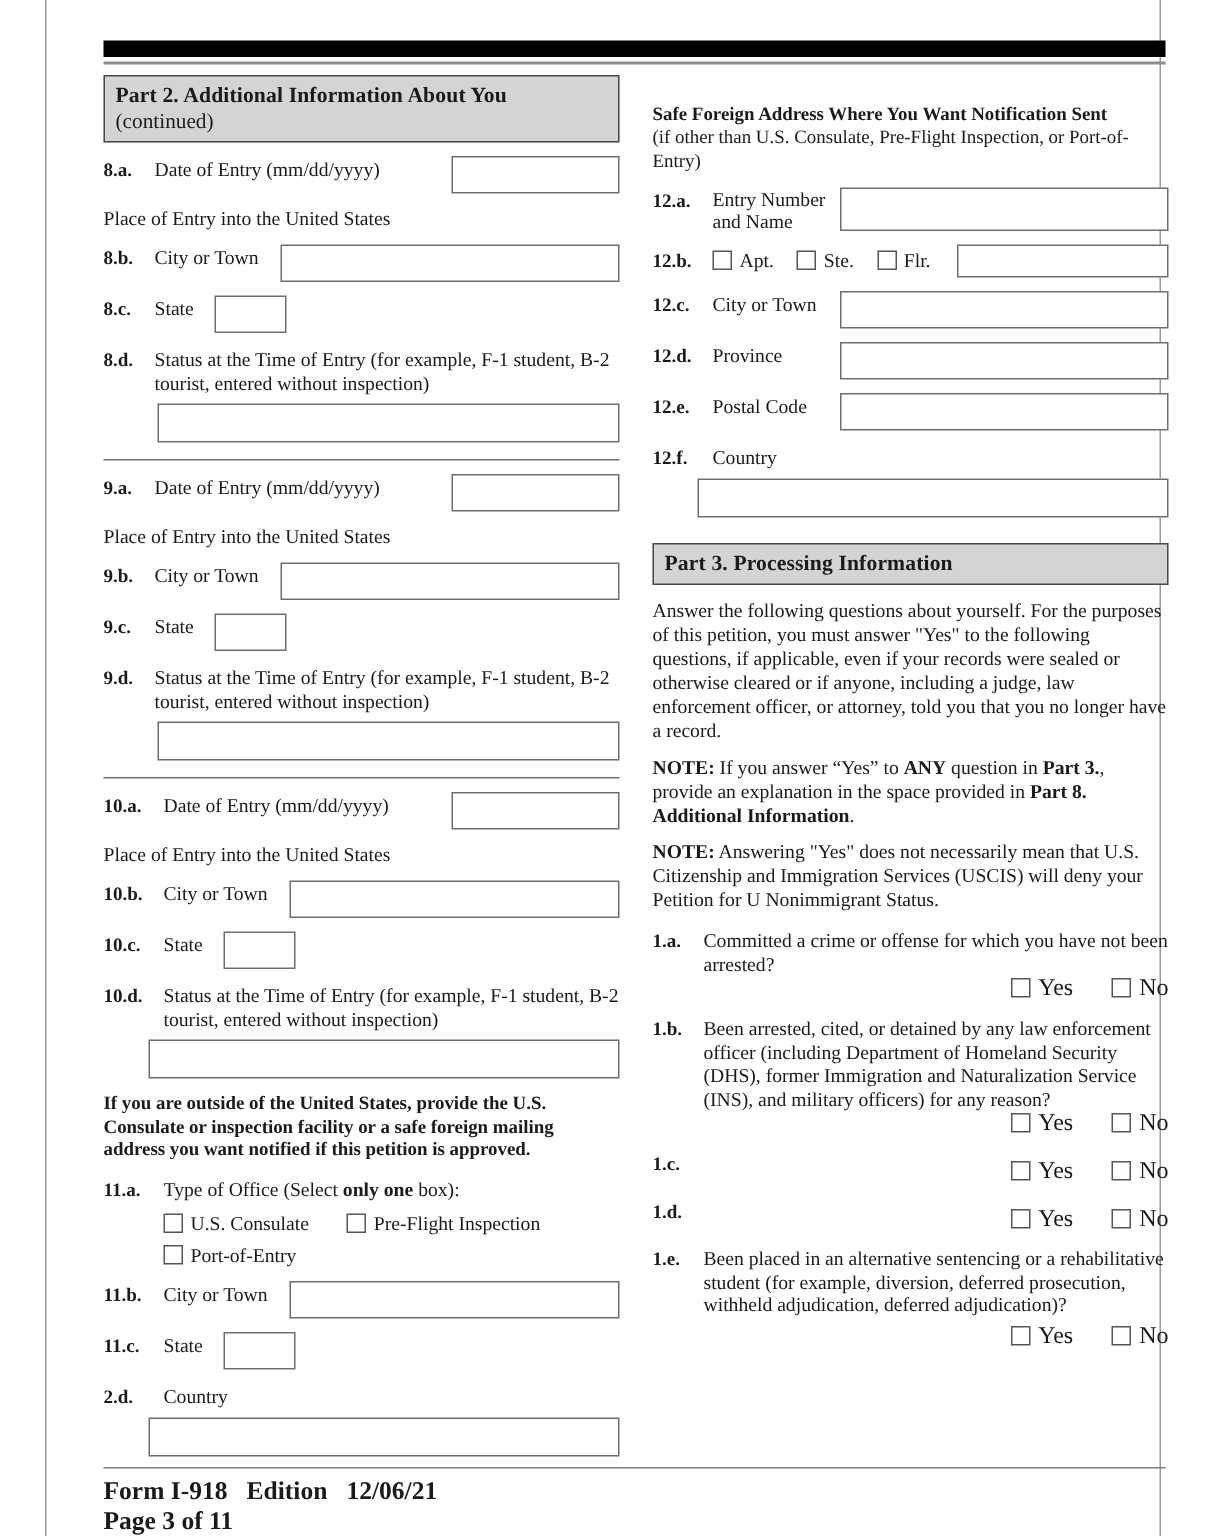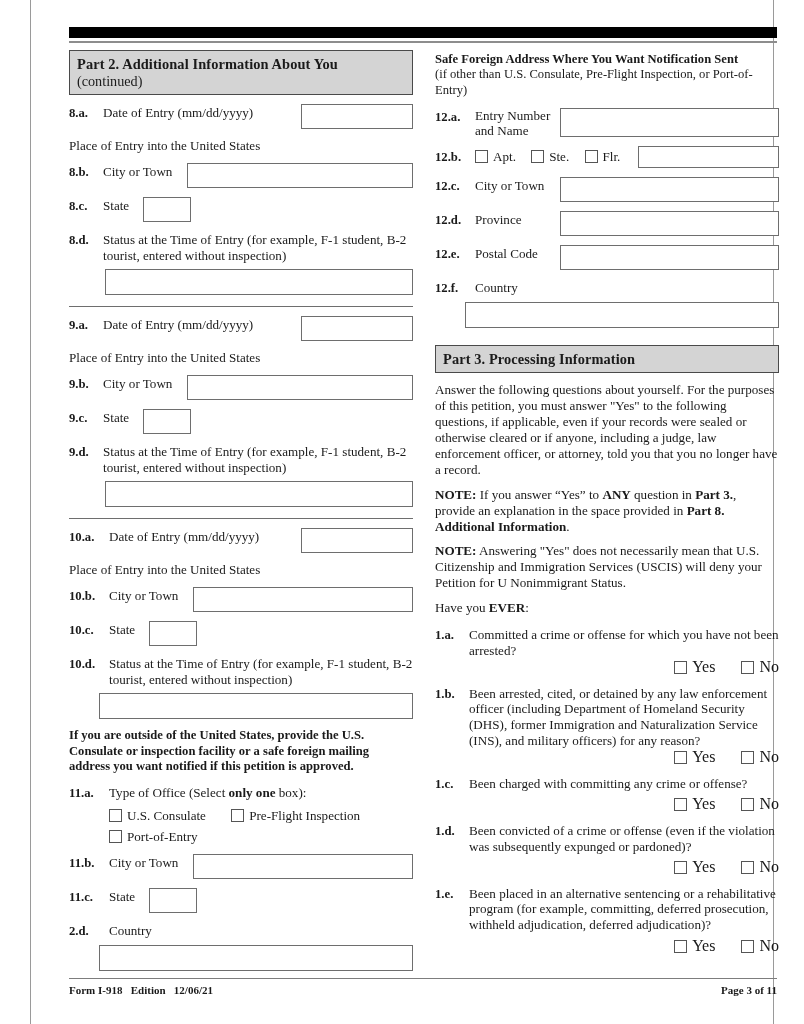--- a/index.html
+++ b/index.html
@@ -114,21 +114,21 @@
   .q .qbody .yn{margin-top:1px;}
 
   
   .footrule{
     position:absolute;left:38px;top:978px;width:708px;height:0;
     border-top:1.5px solid #7d7d7d;
   }
   .footer{
     position:absolute;left:38px;top:984px;width:708px;
     display:flex;justify-content:space-between;
-    font-size:11px;font-weight:bold;
+    font-size:17px;font-weight:bold;flex-direction:column;
   }
 </style>
 </head>
 <body>
 
 <div class="page">
 
   <div class="blackbar"></div>
   <div class="thinrule"></div>
 
@@ -265,21 +265,21 @@
       <div class="row">
         <span class="num w40">2.d.</span>
         <span class="lbl">Country</span>
       </div>
       <div class="box full-indent2" style="width:314px"></div>
 
     </div>
 
     <div class="col col-right">
 
-      <div class="bold-block" style="margin-top:2px">
+      <div class="bold-block" style="margin-top:19px">
         <span>Safe Foreign Address Where You Want Notification Sent</span>
         <span style="font-weight:normal;display:block">(if other than U.S. Consulate, Pre-Flight Inspection, or Port-of-Entry)</span>
       </div>
 
       <div class="row" style="margin-top:10px">
         <span class="num w40">12.a.</span>
         <span class="lbl" style="line-height:14.4px">
           <span>Entry Number</span><br>
           <span style="display:inline-block">and Name</span>
         </span>
@@ -328,21 +328,20 @@
       <div class="parthdr" style="margin-top:17px">
         <span class="t">Part 3.  Processing Information</span>
       </div>
 
       <div class="para">Answer the following questions about yourself.  For the purposes of this petition, you must answer "Yes" to the following questions, if applicable, even if your records were sealed or otherwise cleared or if anyone, including a judge, law enforcement officer, or attorney, told you that you no longer have a record.</div>
 
       <div class="para"><b>NOTE:</b><span>  If you answer “Yes” to </span><b>ANY</b><span> question in </span><b>Part 3.</b><span>, provide an explanation in the space provided in </span><b>Part 8. Additional Information</b><span>.</span></div>
 
       <div class="para"><b>NOTE:</b><span>  Answering "Yes" does not necessarily mean that U.S. Citizenship and Immigration Services (USCIS) will deny your Petition for U Nonimmigrant Status.</span></div>
 
-      <div class="para"><span>Have you </span><b>EVER</b><span>:</span></div>
 
       <div class="q">
         <span class="qnum">1.a.</span>
         <span class="qbody">
           <span>Committed a crime or offense for which you have not been arrested?</span>
           <span class="yn">
             <span class="g"><span class="cb"></span><span>Yes</span></span>
             <span class="g"><span class="cb"></span><span>No</span></span>
           </span>
         </span>
@@ -355,43 +354,41 @@
           <span class="yn">
             <span class="g"><span class="cb"></span><span>Yes</span></span>
             <span class="g"><span class="cb"></span><span>No</span></span>
           </span>
         </span>
       </div>
 
       <div class="q">
         <span class="qnum">1.c.</span>
         <span class="qbody">
-          <span>Been charged with committing any crime or offense?</span>
           <span class="yn" style="margin-top:5px">
             <span class="g"><span class="cb"></span><span>Yes</span></span>
             <span class="g"><span class="cb"></span><span>No</span></span>
           </span>
         </span>
       </div>
 
       <div class="q">
         <span class="qnum">1.d.</span>
         <span class="qbody">
-          <span>Been convicted of a crime or offense (even if the violation was subsequently expunged or pardoned)?</span>
           <span class="yn" style="margin-top:5px">
             <span class="g"><span class="cb"></span><span>Yes</span></span>
             <span class="g"><span class="cb"></span><span>No</span></span>
           </span>
         </span>
       </div>
 
       <div class="q">
         <span class="qnum">1.e.</span>
         <span class="qbody">
-          <span>Been placed in an alternative sentencing or a rehabilitative program (for example, committing, deferred prosecution, withheld adjudication, deferred adjudication)?</span>
+          <span>Been placed in an alternative sentencing or a rehabilitative student (for example, diversion, deferred prosecution, withheld adjudication, deferred adjudication)?</span>
           <span class="yn" style="margin-top:5px">
             <span class="g"><span class="cb"></span><span>Yes</span></span>
             <span class="g"><span class="cb"></span><span>No</span></span>
           </span>
         </span>
       </div>
 
     </div>
 
   </div>

